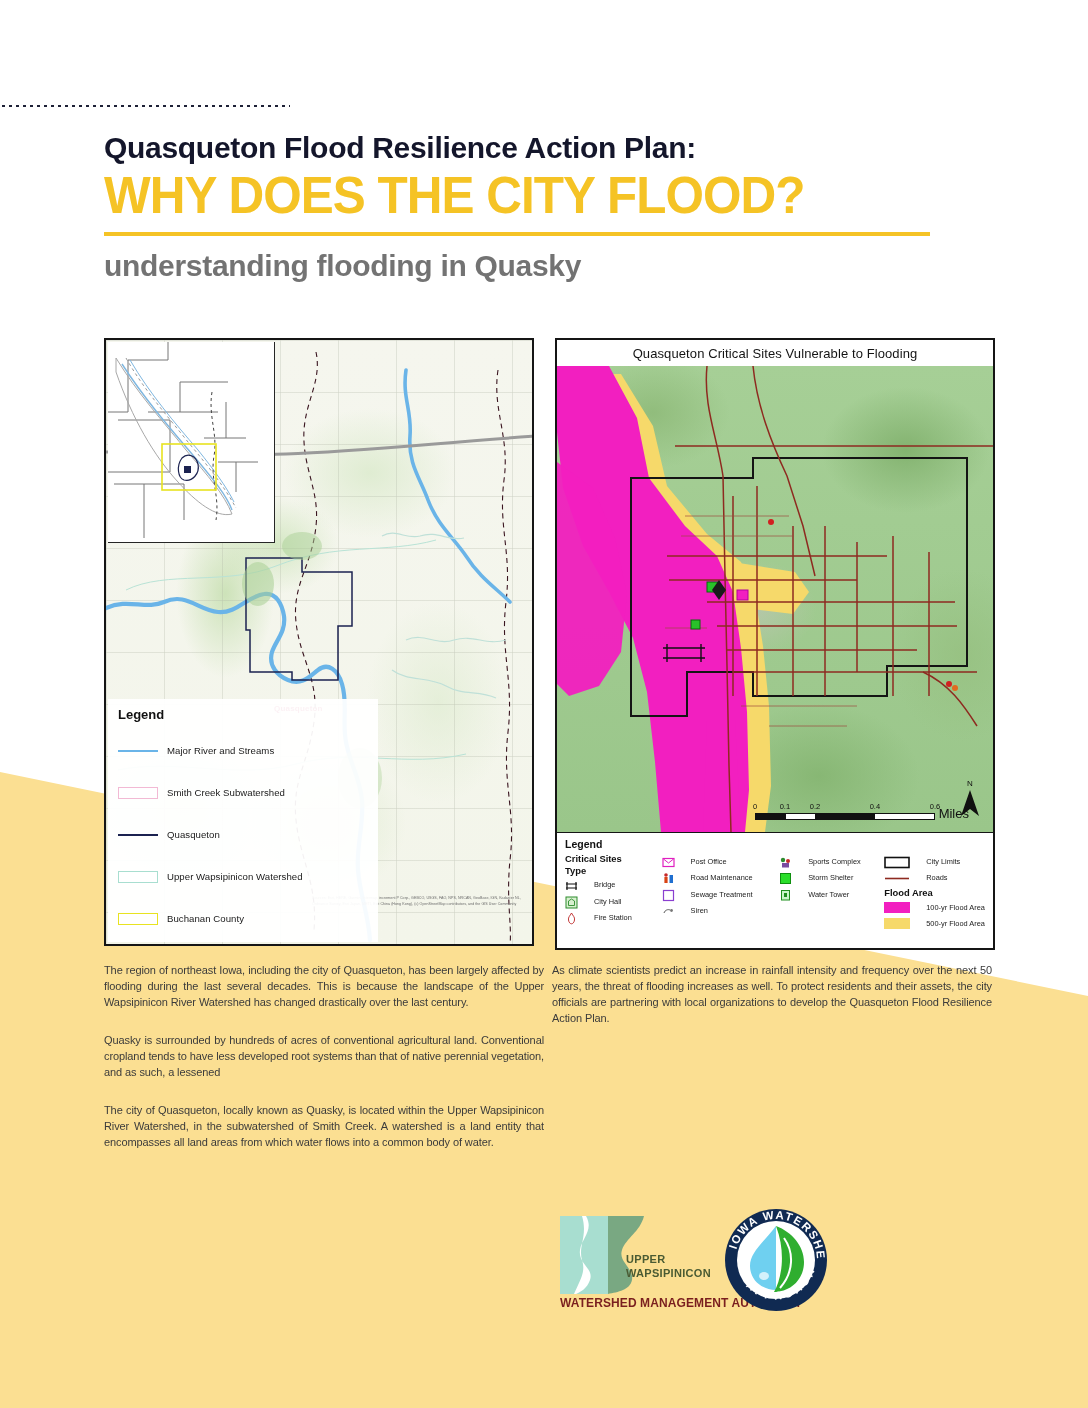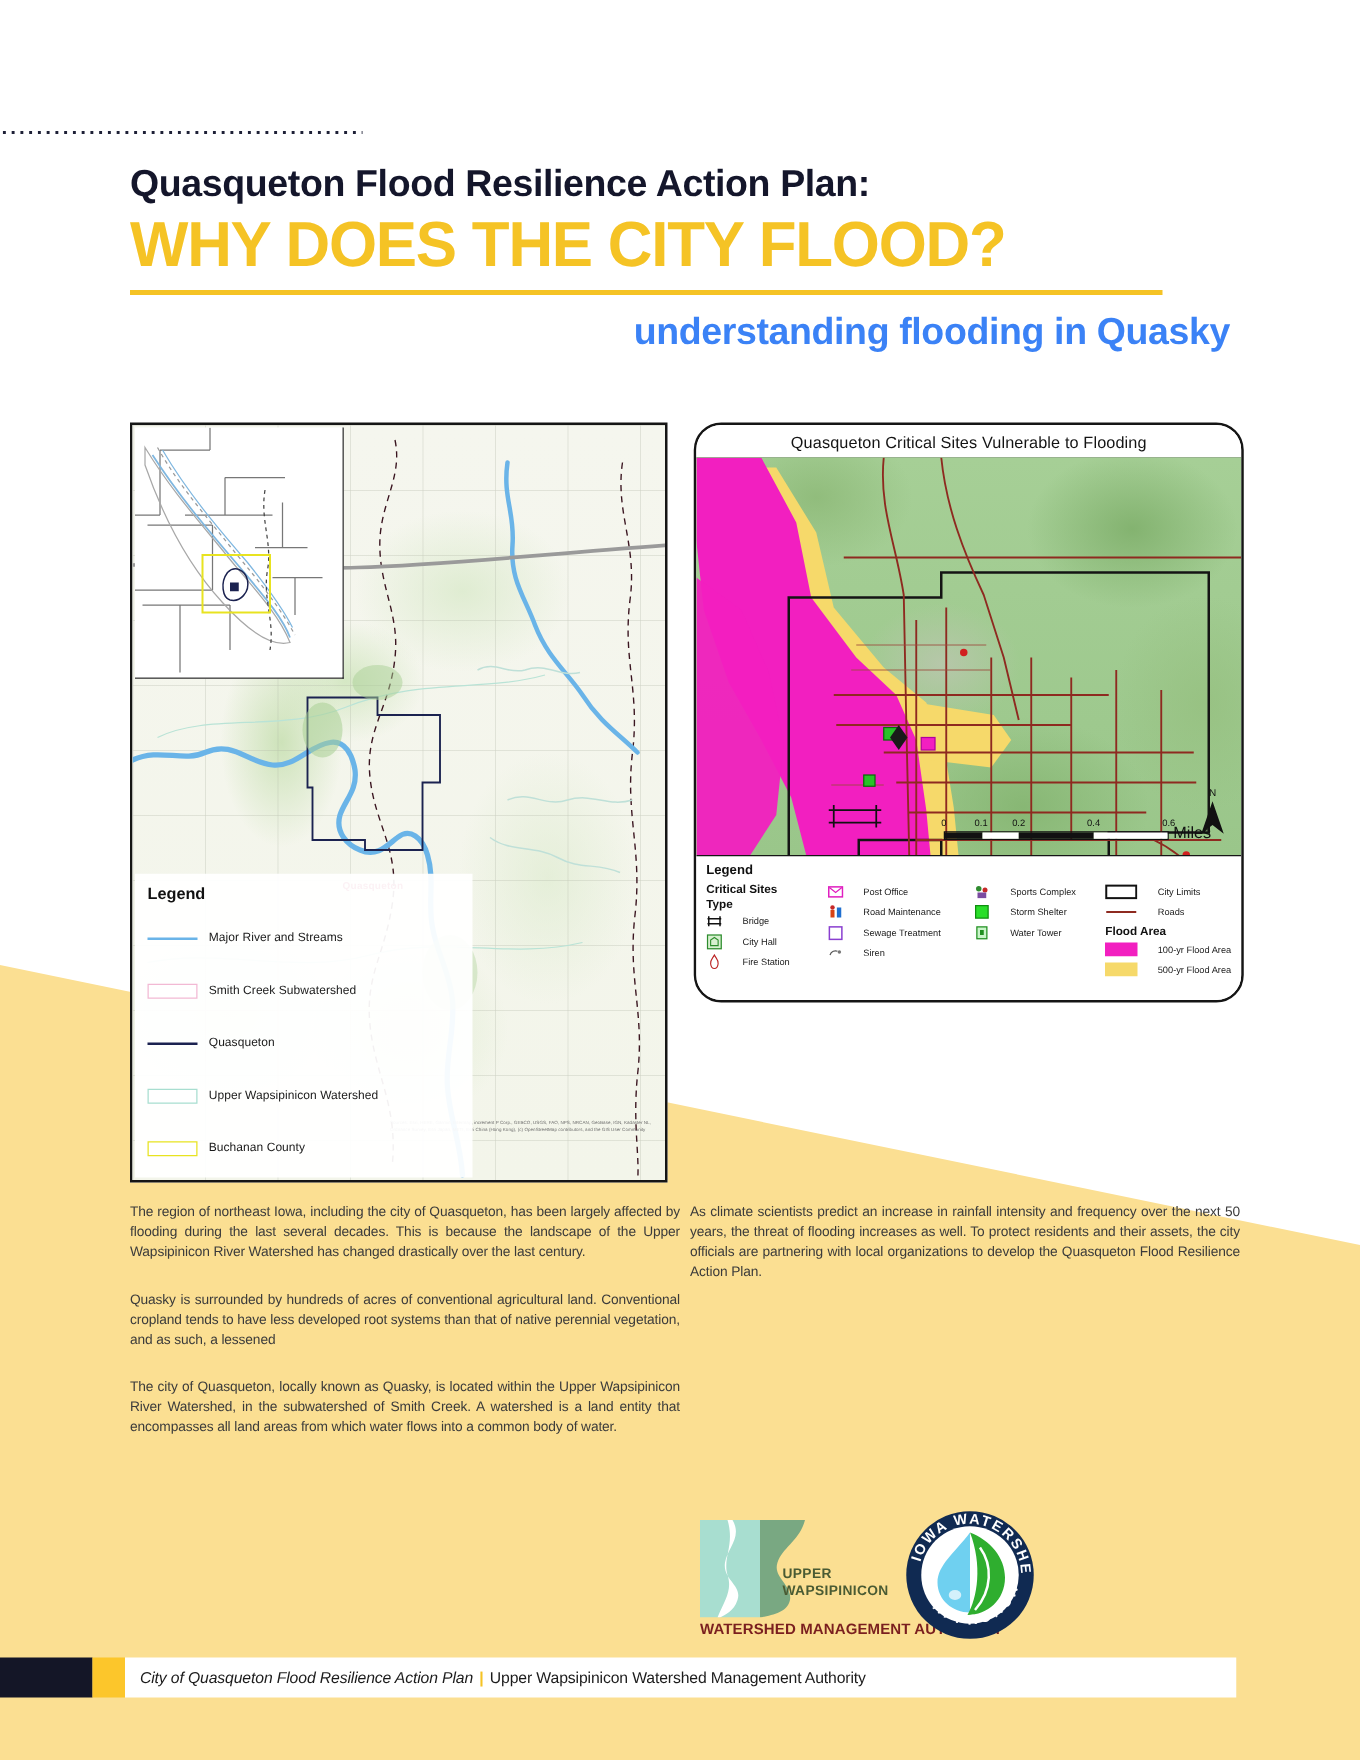--- a/index.html
+++ b/index.html
@@ -32,32 +32,32 @@
   }
   .bigtitle{
     font-size:51px;font-weight:bold;color:#f5c325;letter-spacing:-1.0px;
     line-height:1.06;margin:0;white-space:nowrap;
     transform:scaleX(0.97);transform-origin:left center;
   }
   .title-rule{
     width:826px;height:4px;background:#f5c325;margin:9px 0 12px 0;
   }
   .subtitle{
-    font-size:30px;font-weight:bold;color:#3b82f6;letter-spacing:-0.3px;
-    line-height:1.2;margin:0;text-align:right;
+    font-size:30px;font-weight:bold;color:#737373;letter-spacing:-0.3px;
+    line-height:1.2;margin:0;
   }
 
   
   .map{
     position:absolute;z-index:5;background:#fff;
     border:2px solid #151515;box-sizing:border-box;
     overflow:hidden;
   }
   .map-left{left:104px;top:338px;width:430px;height:608px;}
-  .map-right{left:555px;top:338px;width:440px;height:464px;border-radius:22px;}
+  .map-right{left:555px;top:338px;width:440px;height:612px;}
 
   
   .lm-canvas{position:absolute;inset:0;background:#f3f4ec;}
   .lm-terrain{
     position:absolute;inset:0;
     background:
       radial-gradient(ellipse 70px 120px at 28% 42%, rgba(198,223,176,.85) 0%, rgba(198,223,176,0) 70%),
       radial-gradient(ellipse 90px 70px at 40% 34%, rgba(205,228,186,.8) 0%, rgba(205,228,186,0) 70%),
       radial-gradient(ellipse 120px 90px at 62% 22%, rgba(214,232,198,.7) 0%, rgba(214,232,198,0) 72%),
       radial-gradient(ellipse 100px 140px at 78% 60%, rgba(219,234,204,.6) 0%, rgba(219,234,204,0) 72%),
@@ -560,23 +560,14 @@
         </text>
         <text font-size="11" font-weight="bold" fill="#ffffff" letter-spacing="3.2" font-family="Liberation Sans, sans-serif">
           <textPath href="#arcBot" startOffset="16%">APPROACH</textPath>
         </text>
       </svg>
     </div>
 
 
   </div>
 
-  <div class="footer">
-    <div class="f-dark"></div>
-    <div class="f-gold"></div>
-    <div class="f-white">
-      <span class="f-txt">
-        <span>City of Quasqueton Flood Resilience Action Plan</span><span class="f-sep">|</span><span class="b">Upper Wapsipinicon Watershed Management Authority</span>
-      </span>
-    </div>
-  </div>
 
 </div>
 
 </body></html>

